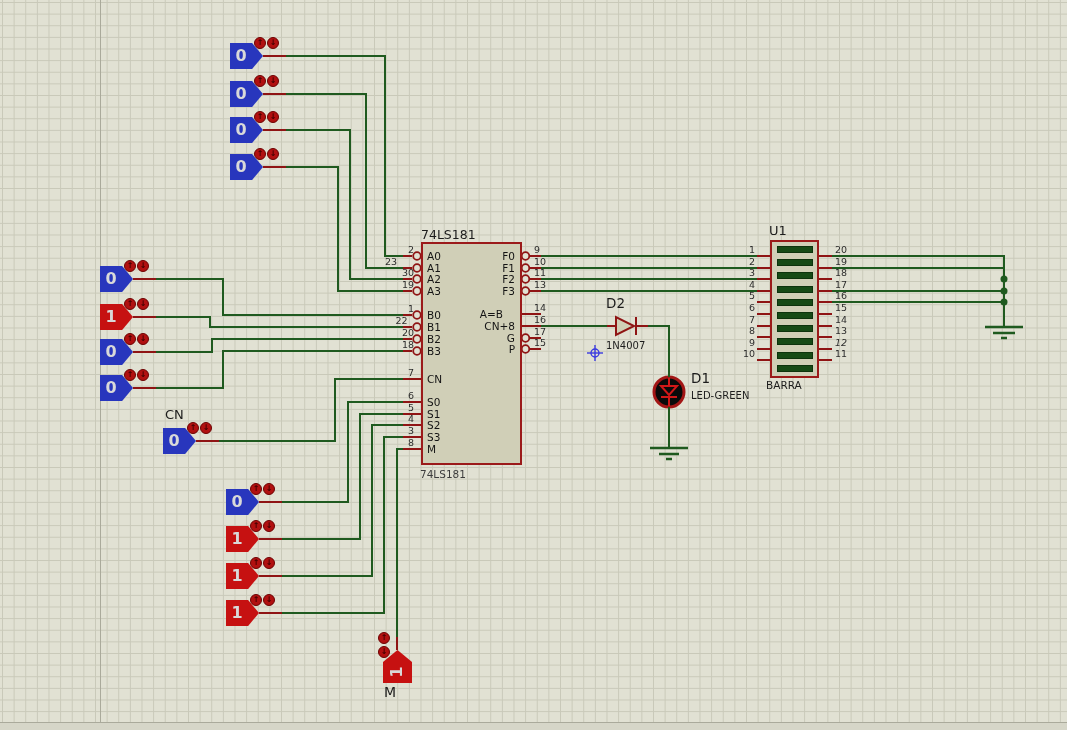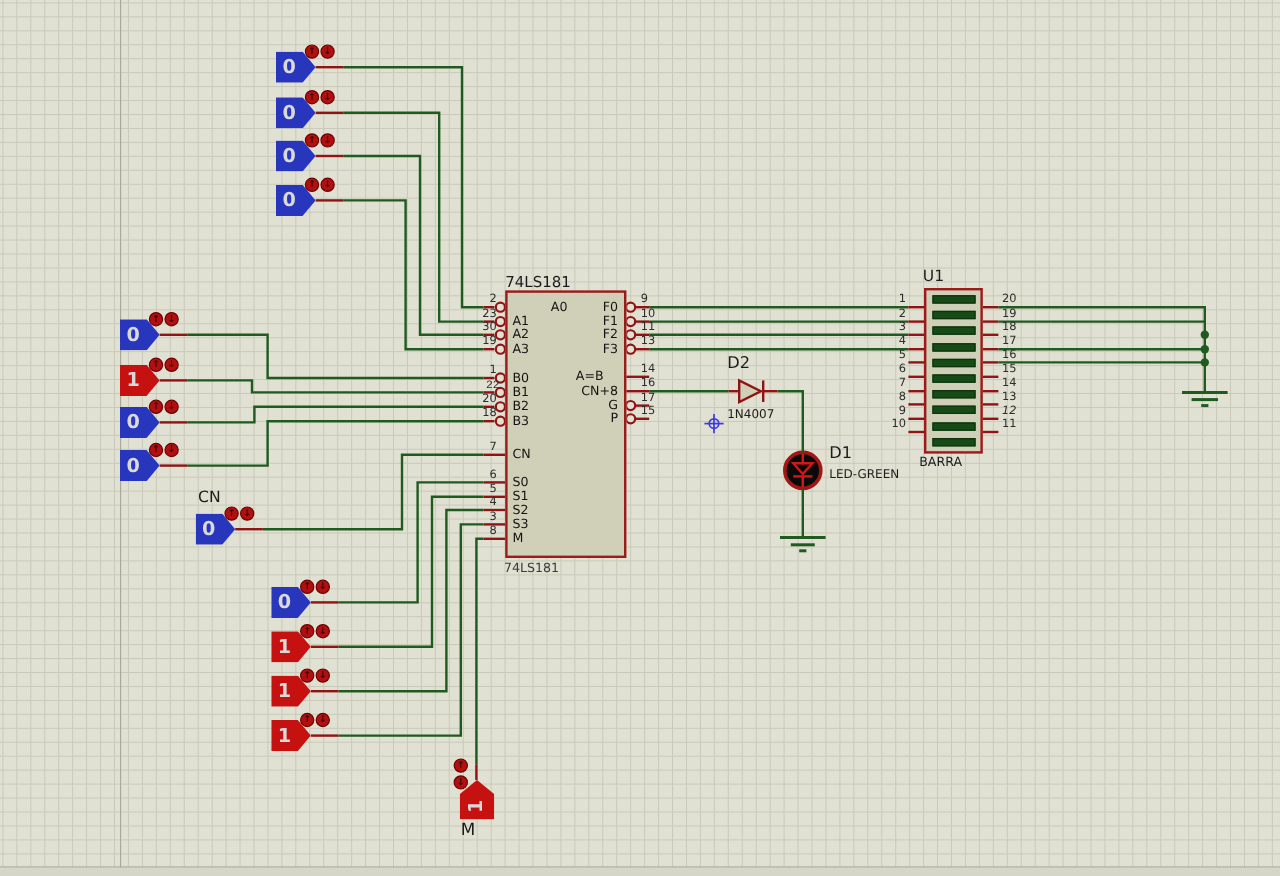--- a/index.html
+++ b/index.html
@@ -177,32 +177,32 @@
   <div class="chipbody" style="left:770px;top:240px;width:49px;height:138px;"></div>
   <div class="lbl" style="left:769px;top:223px;font-size:13px;">U1</div>
   <div class="lbl" style="left:766px;top:379px;font-size:10.5px;">BARRA</div>
 
   <div class="lbl" style="left:606px;top:295px;font-size:13.5px;">D2</div>
   <div class="lbl" style="left:606px;top:340px;font-size:10px;">1N4007</div>
 
   <div class="lbl" style="left:691px;top:370px;font-size:13.5px;">D1</div>
   <div class="lbl" style="left:691px;top:390px;font-size:10px;">LED-GREEN</div>
 
-<div class="pinname" style="left:427px;top:250px;margin-left:32px;">A0</div>
+<div class="pinname" style="left:427px;top:250px;">A0</div>
     <div class="pinnum" style="left:385px;top:244px;width:29px;text-align:right;">2</div>
     <div class="pinname" style="left:427px;top:262px;">A1</div>
-    <div class="pinnum" style="left:385px;top:256px;width:29px;text-align:right;">23</div>
+    <div class="pinnum" style="left:385px;top:256px;width:29px;text-align:left;">23</div>
     <div class="pinname" style="left:427px;top:273px;">A2</div>
     <div class="pinnum" style="left:385px;top:267px;width:29px;text-align:right;">30</div>
     <div class="pinname" style="left:427px;top:285px;">A3</div>
     <div class="pinnum" style="left:385px;top:279px;width:29px;text-align:right;">19</div>
     <div class="pinname" style="left:427px;top:309px;">B0</div>
     <div class="pinnum" style="left:385px;top:303px;width:29px;text-align:right;">1</div>
     <div class="pinname" style="left:427px;top:321px;">B1</div>
-    <div class="pinnum" style="left:405px;top:315px;width:29px;text-align:left;font-family:Liberation Mono, monospace;">22</div>
+    <div class="pinnum" style="left:387px;top:315px;width:29px;text-align:center;">22</div>
     <div class="pinname" style="left:427px;top:333px;">B2</div>
     <div class="pinnum" style="left:385px;top:327px;width:29px;text-align:right;">20</div>
     <div class="pinname" style="left:427px;top:345px;">B3</div>
     <div class="pinnum" style="left:385px;top:339px;width:29px;text-align:right;">18</div>
     <div class="pinname" style="left:427px;top:373px;">CN</div>
     <div class="pinnum" style="left:385px;top:367px;width:29px;text-align:right;">7</div>
     <div class="pinname" style="left:427px;top:396px;">S0</div>
     <div class="pinnum" style="left:385px;top:390px;width:29px;text-align:right;">6</div>
     <div class="pinname" style="left:427px;top:408px;">S1</div>
     <div class="pinnum" style="left:385px;top:402px;width:29px;text-align:right;">5</div>

